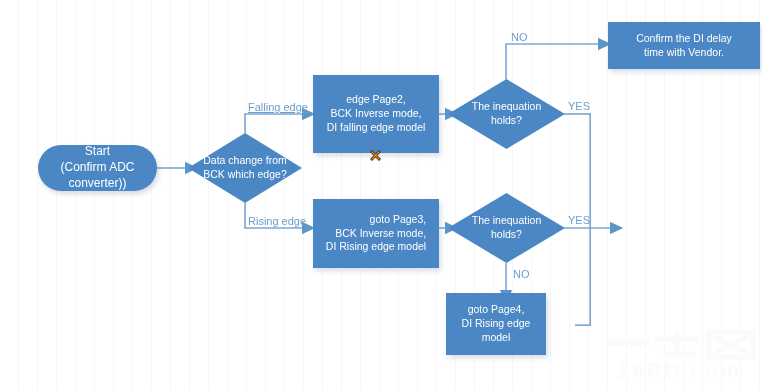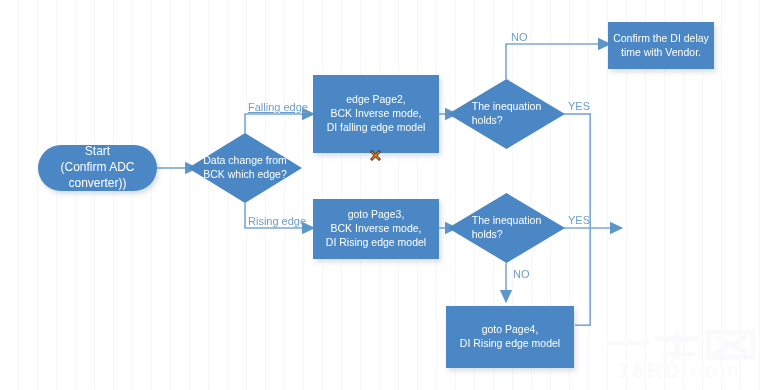--- a/index.html
+++ b/index.html
@@ -67,20 +67,21 @@
     -webkit-clip-path: polygon(50% 0, 100% 50%, 50% 100%, 0 50%);
     clip-path: polygon(50% 0, 100% 50%, 50% 100%, 0 50%);
   }
   .dec-label {
     position: absolute;
     left: 0; top: 0;
     width: 100%; height: 100%;
     display: flex;
     align-items: center;
     justify-content: center;
+    text-align: center;
     color: #ffffff;
     font-size: 10.5px;
     line-height: 1.32;
     z-index: 2;
   }
   .edge-label {
     position: absolute;
     color: #6c9ecb;
     font-size: 11px;
     white-space: nowrap;
@@ -191,47 +192,47 @@
   <div class="dec-wrap" style="left:448px; top:79px; width:117px; height:70px;">
     <div class="dec-shape"></div>
     <div class="dec-label">
       <div>
         <div>The inequation</div>
         <div>holds?</div>
       </div>
     </div>
   </div>
 
-  <div class="node proc" style="left:608px; top:22px; width:106px; height:47px;">
+  <div class="node proc" style="left:608px; top:22px; width:152px; height:47px;">
     <div>
       <div>Confirm the DI delay</div>
       <div>time with Vendor.</div>
     </div>
   </div>
 
-  <div class="node proc" style="left:313px; top:199px; width:126px; height:60px;">
+  <div class="node proc" style="left:313px; top:199px; width:126px; height:69px;text-align:right;">
     <div>
       <div>goto Page3,</div>
       <div>BCK Inverse mode,</div>
       <div>DI Rising edge model</div>
     </div>
   </div>
 
   <div class="dec-wrap" style="left:448px; top:193px; width:117px; height:70px;">
     <div class="dec-shape"></div>
     <div class="dec-label">
       <div>
         <div>The inequation</div>
         <div>holds?</div>
       </div>
     </div>
   </div>
 
 
-  <div class="node proc" style="left:446px; top:306px; width:128px; height:62px;">
+  <div class="node proc" style="left:446px; top:293px; width:100px; height:62px;">
     <div>
       <div>goto Page4,</div>
       <div>DI Rising edge model</div>
     </div>
   </div>
 
   <div class="edge-label" style="left:248px; top:101px;text-decoration:underline;">Falling edge</div>
   <div class="edge-label" style="left:248px; top:215px;">Rising edge</div>
   <div class="edge-label" style="left:511px; top:31px;">NO</div>
   <div class="edge-label" style="left:568px; top:100px;">YES</div>

